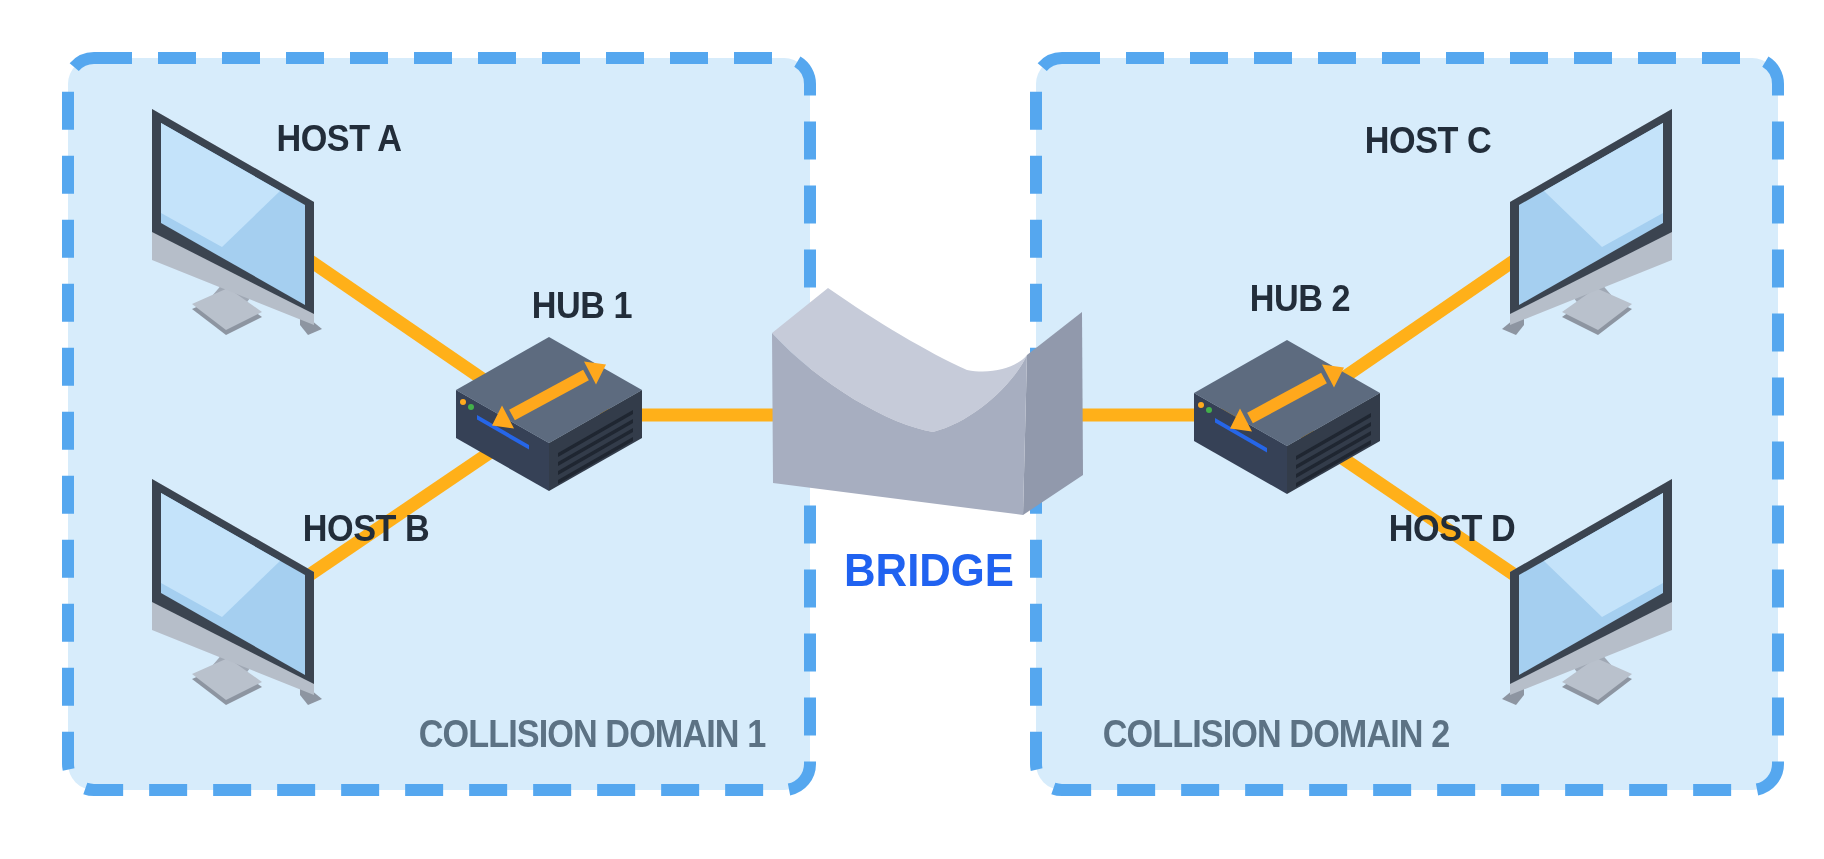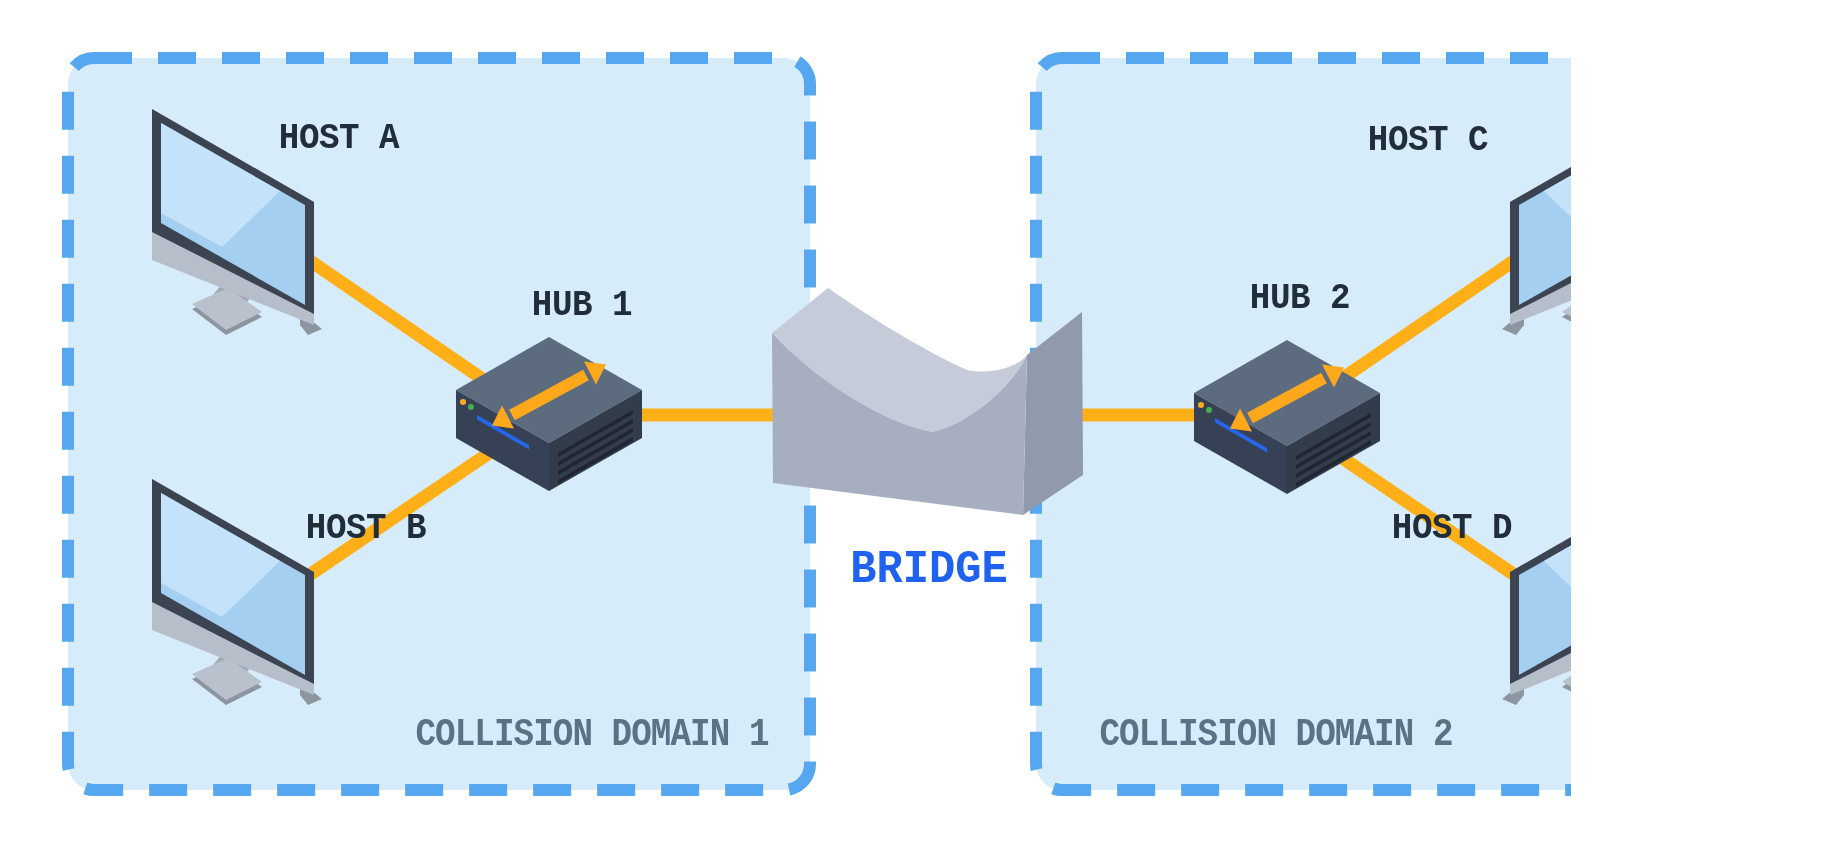--- a/index.html
+++ b/index.html
@@ -1,21 +1,21 @@
 <!DOCTYPE html>
 <html><head>
 <meta charset="utf-8">
 <style>
   html,body{margin:0;padding:0;background:#ffffff;}
   .stage{
     position:relative;
-    width:1571px;height:859px;
+    width:1824px;height:859px;
     background:#ffffff;
     overflow:hidden;
-    font-family:Liberation Mono, monospace;
+    font-family:Liberation Sans, sans-serif;
   }
   .layer{position:absolute;left:0;top:0;}
   .dev{position:absolute;}
   .lbl{
     position:absolute;
     font-weight:bold;
     white-space:nowrap;
     transform:translateX(-50%) scaleX(0.95);
     color:#222d3a;
     line-height:1.2;

